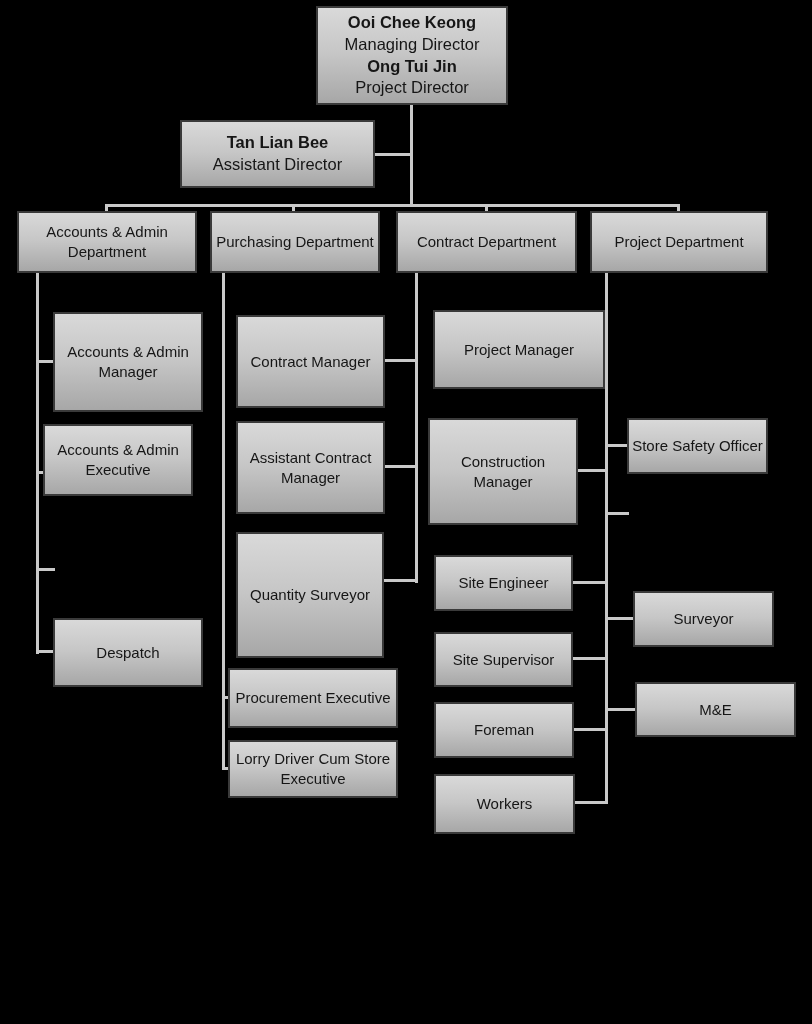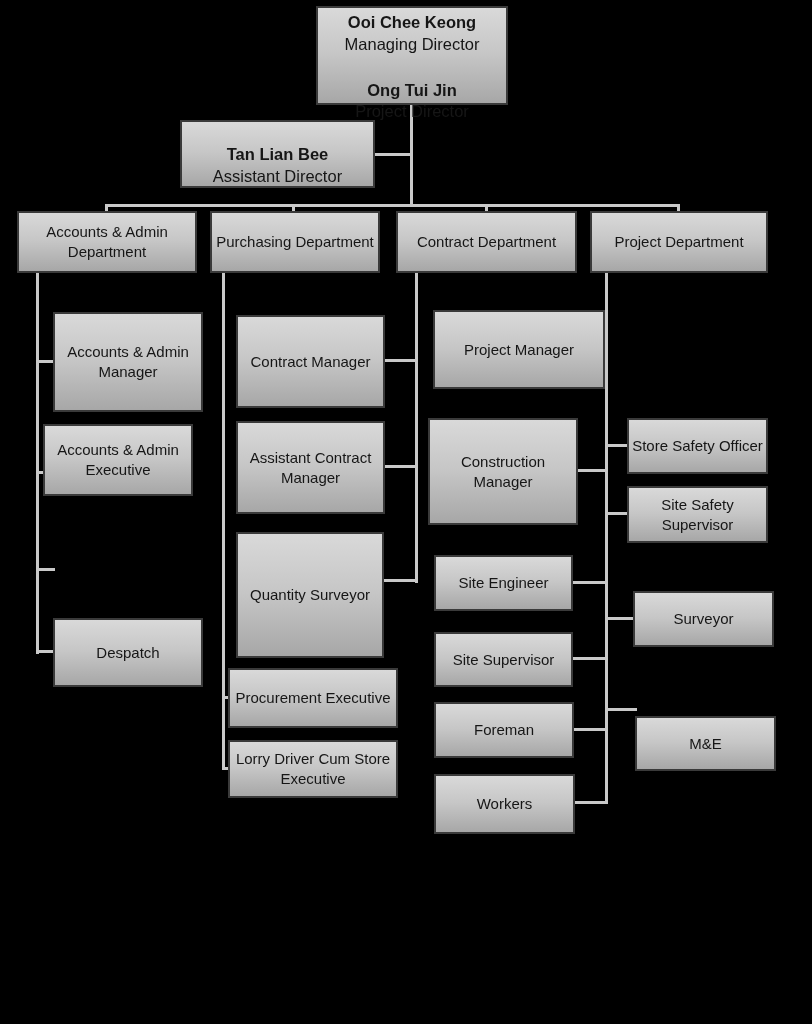--- a/index.html
+++ b/index.html
@@ -32,21 +32,21 @@
     background: linear-gradient(to bottom,
       var(--fill-top, #d9d9d9) 0%,
       #c6c6c6 48%,
       var(--fill-bottom, #a7a7a7) 100%);
     color: var(--box-text, #161616);
     font-size: 15px;
     line-height: 1.32;
   }
   .node span { display: block; }
   .node.lg { font-size: 16.5px; }
-  .node .b { font-weight: bold; margin-top: 24px; }
+  .node .b { font-weight: bold; }
 </style>
 </head>
 <body>
 
 <div class="stage">
 
   <div class="conn" style="left:410px;top:105px;width:3px;height:101px"></div>
   <div class="conn" style="left:372px;top:153px;width:40px;height:3px"></div>
   <div class="conn" style="left:105px;top:204px;width:575px;height:3px"></div>
   <div class="conn" style="left:105px;top:204px;width:3px;height:9px"></div>
@@ -146,23 +146,20 @@
   <div class="node" style="left:434px;top:702px;width:140px;height:56px">
     <span>Foreman</span>
   </div>
   <div class="node" style="left:434px;top:774px;width:141px;height:60px">
     <span>Workers</span>
   </div>
 
   <div class="node" style="left:627px;top:418px;width:141px;height:56px">
     <span>Store Safety Officer</span>
   </div>
-  <div class="node" style="left:627px;top:486px;width:141px;height:57px">
-    <span>Site Safety Supervisor</span>
-  </div>
   <div class="node" style="left:633px;top:591px;width:141px;height:56px">
     <span>Surveyor</span>
   </div>
-  <div class="node" style="left:635px;top:716px;width:141px;height:55px">
+  <div class="node" style="left:635px;top:682px;width:161px;height:55px">
     <span>M&amp;E</span>
   </div>
 
 </div>
 
 </body></html>

